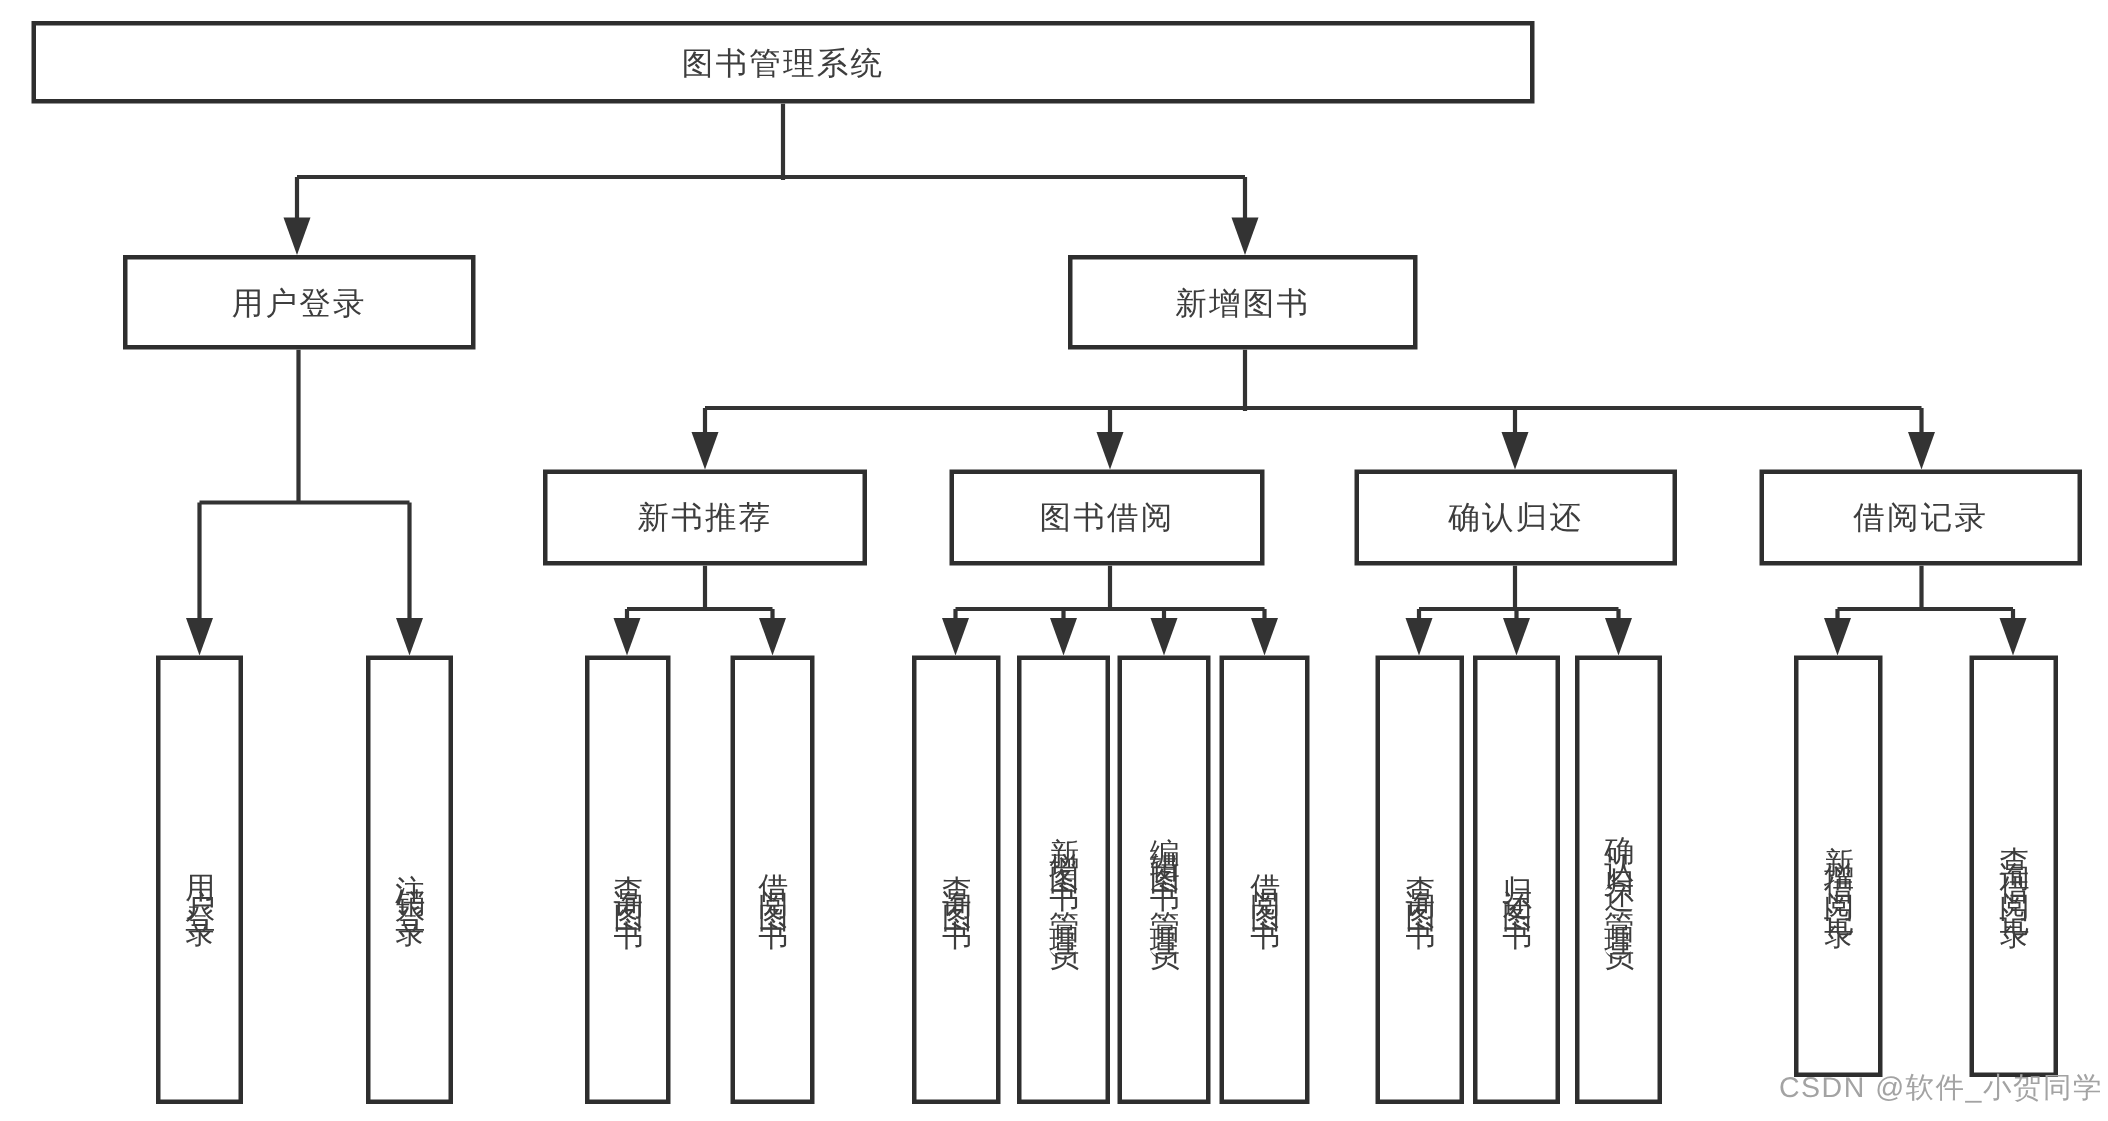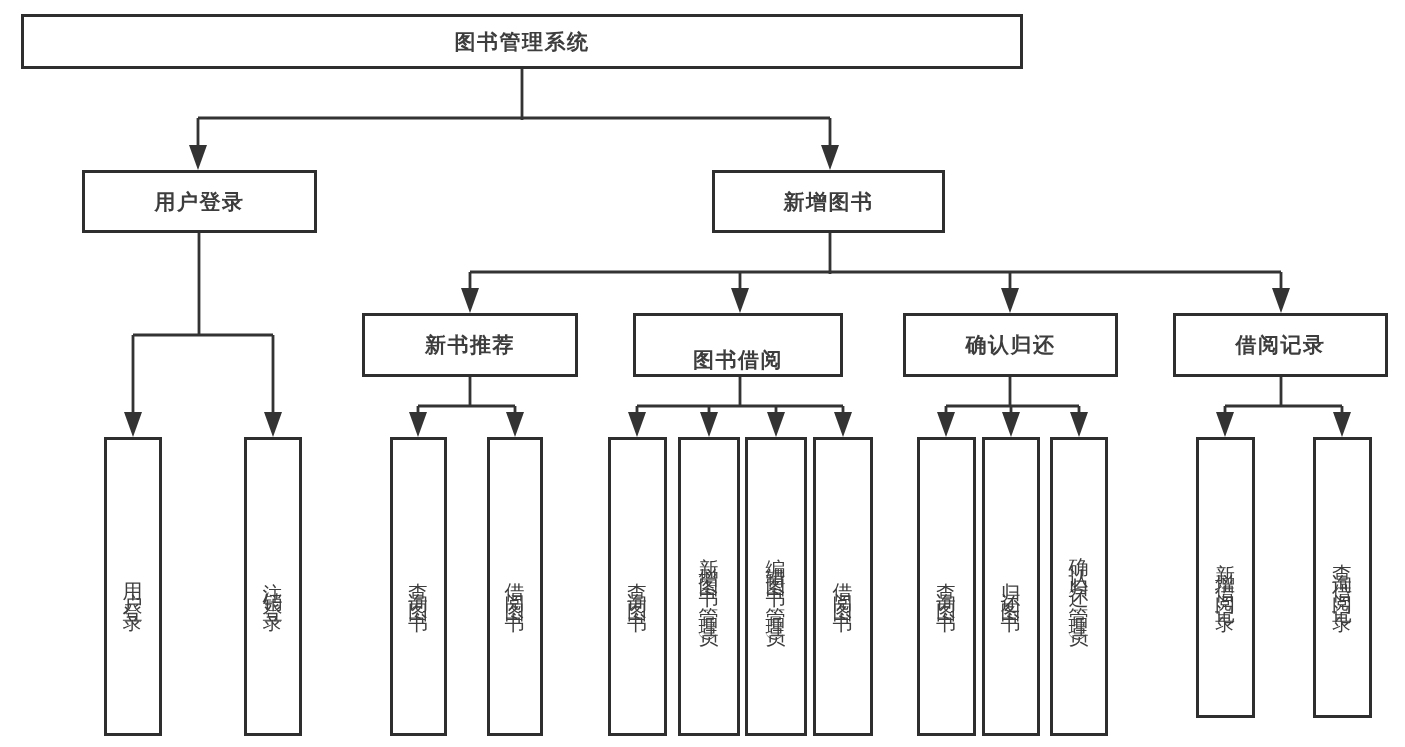--- a/index.html
+++ b/index.html
@@ -25,21 +25,20 @@
     display: flex;
     align-items: center;
     justify-content: center;
     color: #3d3d3d;
     z-index: 2;
   }
   .node.h {
     font-size: 21px;
     letter-spacing: 1.5px;
     white-space: nowrap;
-    font-weight: bold;
   }
   .node.v {
     font-size: 20px;
   }
   .node.v .vlabel {
     writing-mode: vertical-rl;
     letter-spacing: 10px;
     line-height: 1;
     max-height: 100%;
   }
@@ -123,21 +122,21 @@
   <div class="node h" style="left:82px; top:170px; width:235px; height:63px;">
     <span>用户登录</span>
   </div>
   <div class="node h" style="left:712px; top:170px; width:233px; height:63px;">
     <span>新增图书</span>
   </div>
 
   <div class="node h" style="left:362px; top:313px; width:216px; height:64px;">
     <span>新书推荐</span>
   </div>
-  <div class="node h" style="left:633px; top:313px; width:210px; height:64px;align-items:flex-end;">
+  <div class="node h" style="left:633px; top:313px; width:210px; height:64px;">
     <span>图书借阅</span>
   </div>
   <div class="node h" style="left:903px; top:313px; width:215px; height:64px;">
     <span>确认归还</span>
   </div>
   <div class="node h" style="left:1173px; top:313px; width:215px; height:64px;">
     <span>借阅记录</span>
   </div>
 
   <div class="node v" style="left:104px; top:437px; width:58px; height:299px;">
@@ -177,14 +176,15 @@
     <span class="vlabel">确认归还（管理员）</span>
   </div>
 
   <div class="node v" style="left:1196px; top:437px; width:59px; height:281px;">
     <span class="vlabel">新增借阅记录</span>
   </div>
   <div class="node v" style="left:1313px; top:437px; width:59px; height:281px;">
     <span class="vlabel">查询借阅记录</span>
   </div>
 
+  <div class="watermark">CSDN @软件_小贺同学</div>
 
 </div>
 
 </body></html>

